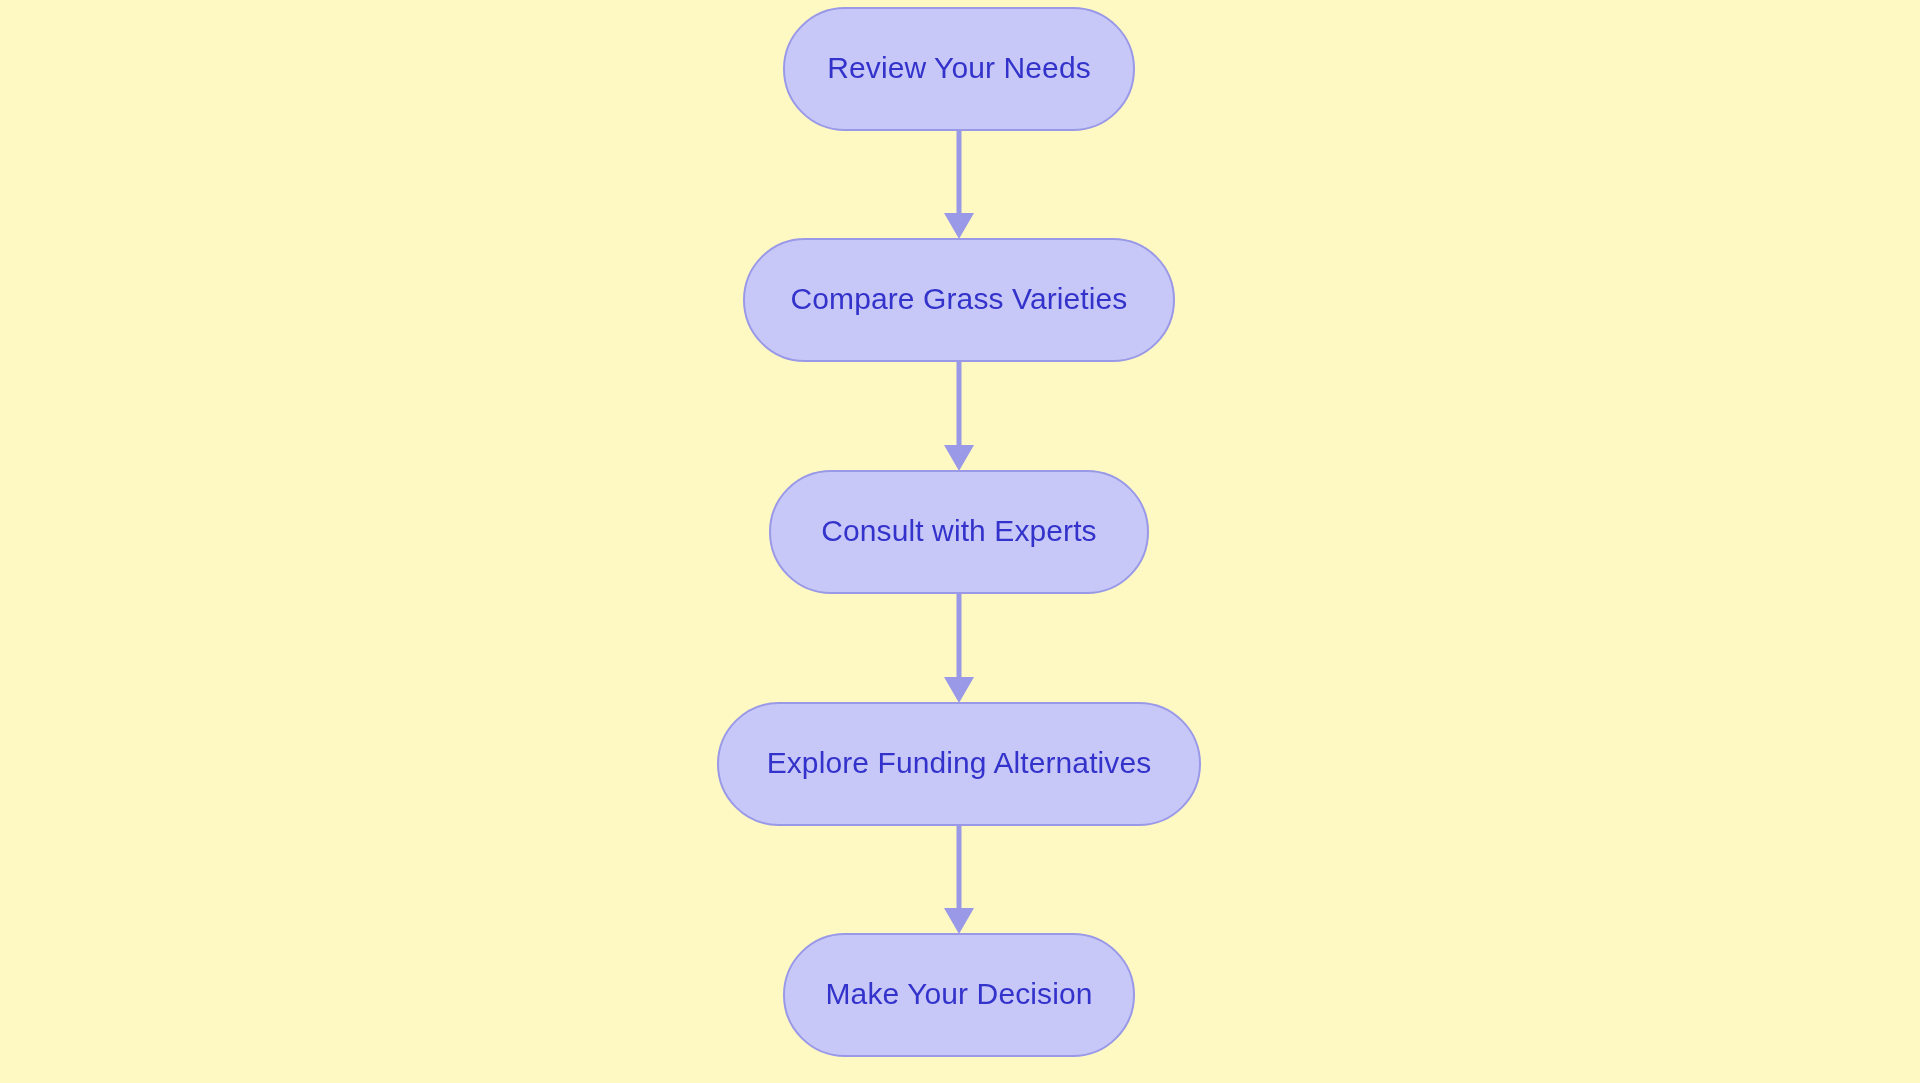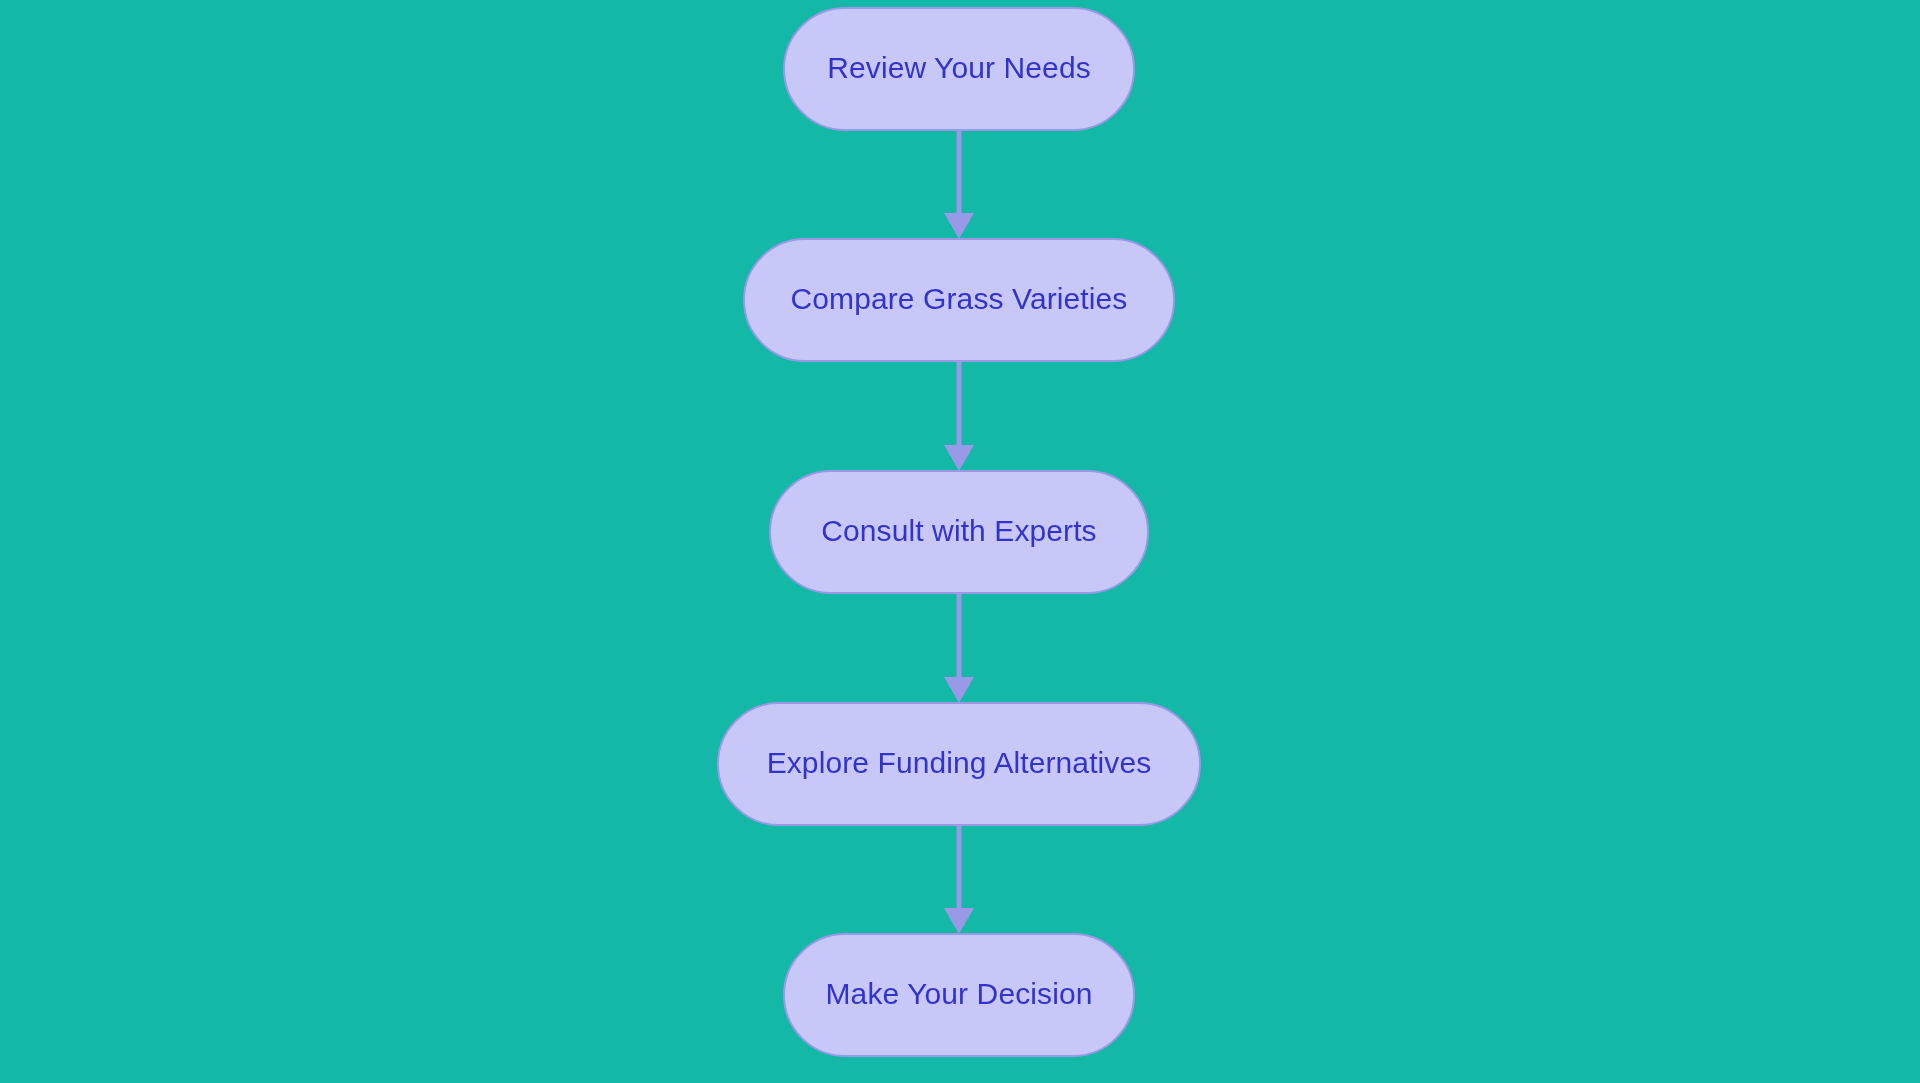--- a/index.html
+++ b/index.html
@@ -10,21 +10,21 @@
   body {
     width: 1920px;
     height: 1083px;
     font-family: "Liberation Sans", sans-serif;
     overflow: hidden;
   }
   #flowchart-canvas {
     position: relative;
     width: 1920px;
     height: 1083px;
-    background: #14b8a6;
+    background: #fef9c3;
   }
   #flow-svg {
     position: absolute;
     top: 0;
     left: 0;
     width: 1920px;
     height: 1083px;
     display: block;
   }
   .node-label {

